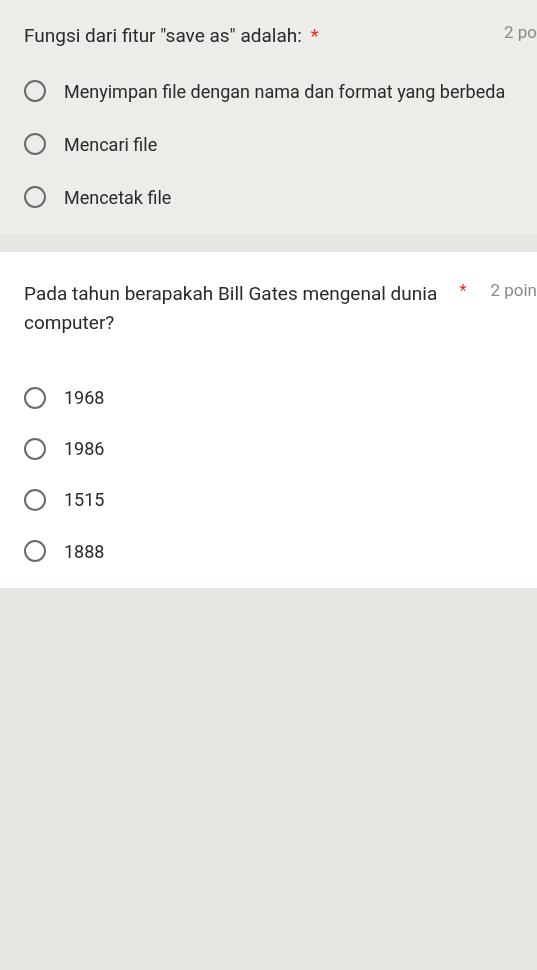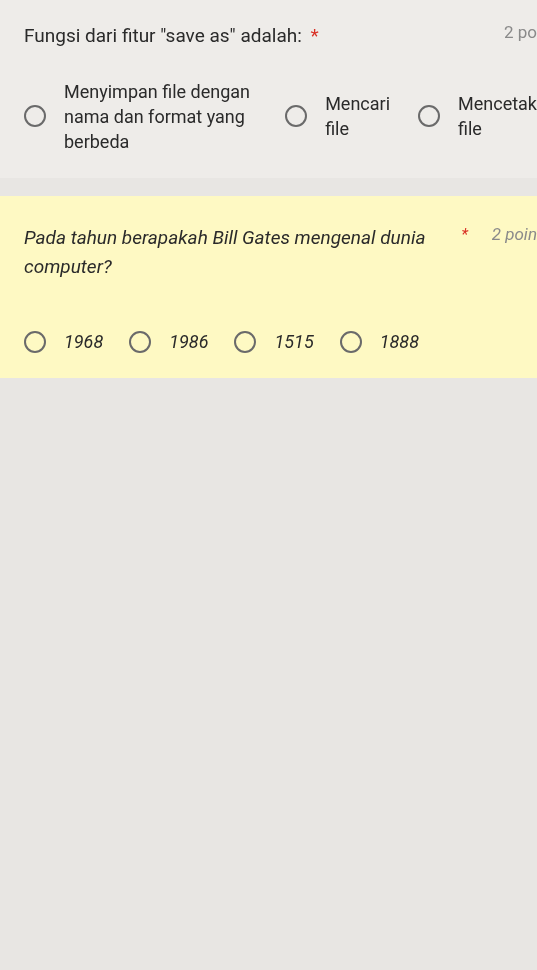--- a/index.html
+++ b/index.html
@@ -11,24 +11,23 @@
       font-family: -apple-system, BlinkMacSystemFont, 'Segoe UI', Roboto, Arial, sans-serif;
       background: #e8e6e3;
       width: 537px;
       overflow: hidden;
     }
     .question-card {
       background: #eeece9;
       padding: 22px 0 24px 24px;
     }
     .question-card.second {
-      background: #fef9c3;
+      background: #ffffff;
       margin-top: 18px;
       padding-top: 28px;
-      font-style: italic;
     }
     .question-header {
       display: flex;
       align-items: flex-start;
       margin-bottom: 28px;
     }
     .question-text {
       font-size: 19px;
       color: #2a2a2a;
       line-height: 1.5;
@@ -38,21 +37,21 @@
       color: #d93025;
       margin-left: 4px;
     }
     .points-label {
       font-size: 17px;
       color: #8a8a8a;
       white-space: nowrap;
     }
     .options-list {
       display: flex;
-      flex-direction: row;
+      flex-direction: column;
       gap: 28px;
     }
     .option-row {
       display: flex;
       align-items: center;
       gap: 18px;
       cursor: pointer;
     }
     .radio-circle {
       width: 22px;

